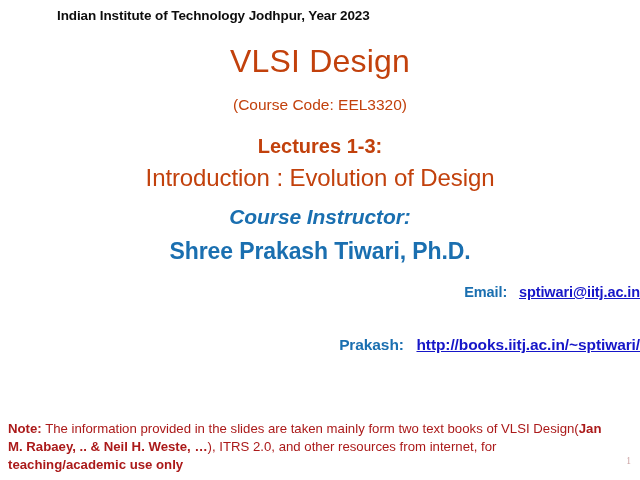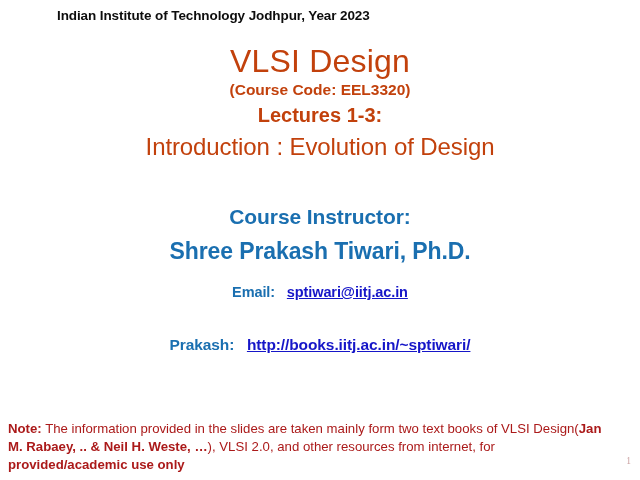--- a/index.html
+++ b/index.html
@@ -43,30 +43,30 @@
 
   .course-title {
     font-size: 32px;
     font-weight: normal;
     line-height: 1.08;
     letter-spacing: 0.2px;
   }
 
   .course-code {
     font-size: 15.5px;
-    font-weight: bold;
+    font-weight: normal;
     line-height: 1.3;
-    margin-top: 1px;
+    margin-top: 16px;
   }
 
   .lecture-range {
     font-size: 20px;
     font-weight: bold;
     line-height: 1.25;
-    margin-top: 3px;
+    margin-top: 19px;
   }
 
   .lecture-topic {
     font-size: 24px;
     font-weight: normal;
     line-height: 1.25;
     margin-top: 4px;
     letter-spacing: -0.1px;
   }
 
@@ -78,36 +78,37 @@
     width: 640px;
     text-align: center;
   }
 
   .instructor-label {
     font-size: 21px;
     font-weight: bold;
     color: #1A6FB0;
     line-height: 1.35;
     letter-spacing: -0.1px;
+    font-style: italic;
   }
 
   .instructor-name {
     font-size: 23px;
     font-weight: bold;
     color: #1A6FB0;
     line-height: 1.35;
     margin-top: 5px;
     letter-spacing: -0.1px;
   }
 
   
   .contact-row {
     position: absolute;
     width: 640px;
-    text-align: center;
+    text-align: right;
     font-size: 14.5px;
     font-weight: bold;
     color: #1A6FB0;
     letter-spacing: -0.1px;
   }
 
   .contact-row.email   { left: 0; top: 284px; }
   .contact-row.webpage { left: 0; top: 336px; font-size: 15.5px; }
 
   .contact-label { color: #1A6FB0; }
@@ -168,18 +169,18 @@
     <span class="contact-link">sptiwari@iitj.ac.in</span>
   </div>
 
   <div class="contact-row webpage">
     <span class="contact-label">Prakash:</span>
     <span>&nbsp;</span>
     <span class="contact-link">http://books.iitj.ac.in/~sptiwari/</span>
   </div>
 
   <div class="slide-note">
-    <b>Note:</b><span> The information provided in the slides are taken mainly form two text books of VLSI Design(</span><b>Jan M. Rabaey, .. &amp; Neil H. Weste, …</b><span>), VLSI 2.0, and other resources from internet, for </span><b>provided/academic use only</b>
+    <b>Note:</b><span> The information provided in the slides are taken mainly form two text books of VLSI Design(</span><b>Jan M. Rabaey, .. &amp; Neil H. Weste, …</b><span>), ITRS 2.0, and other resources from internet, for </span><b>teaching/academic use only</b>
   </div>
 
   <div class="page-number">1</div>
 
 </div>
 
 </body></html>

